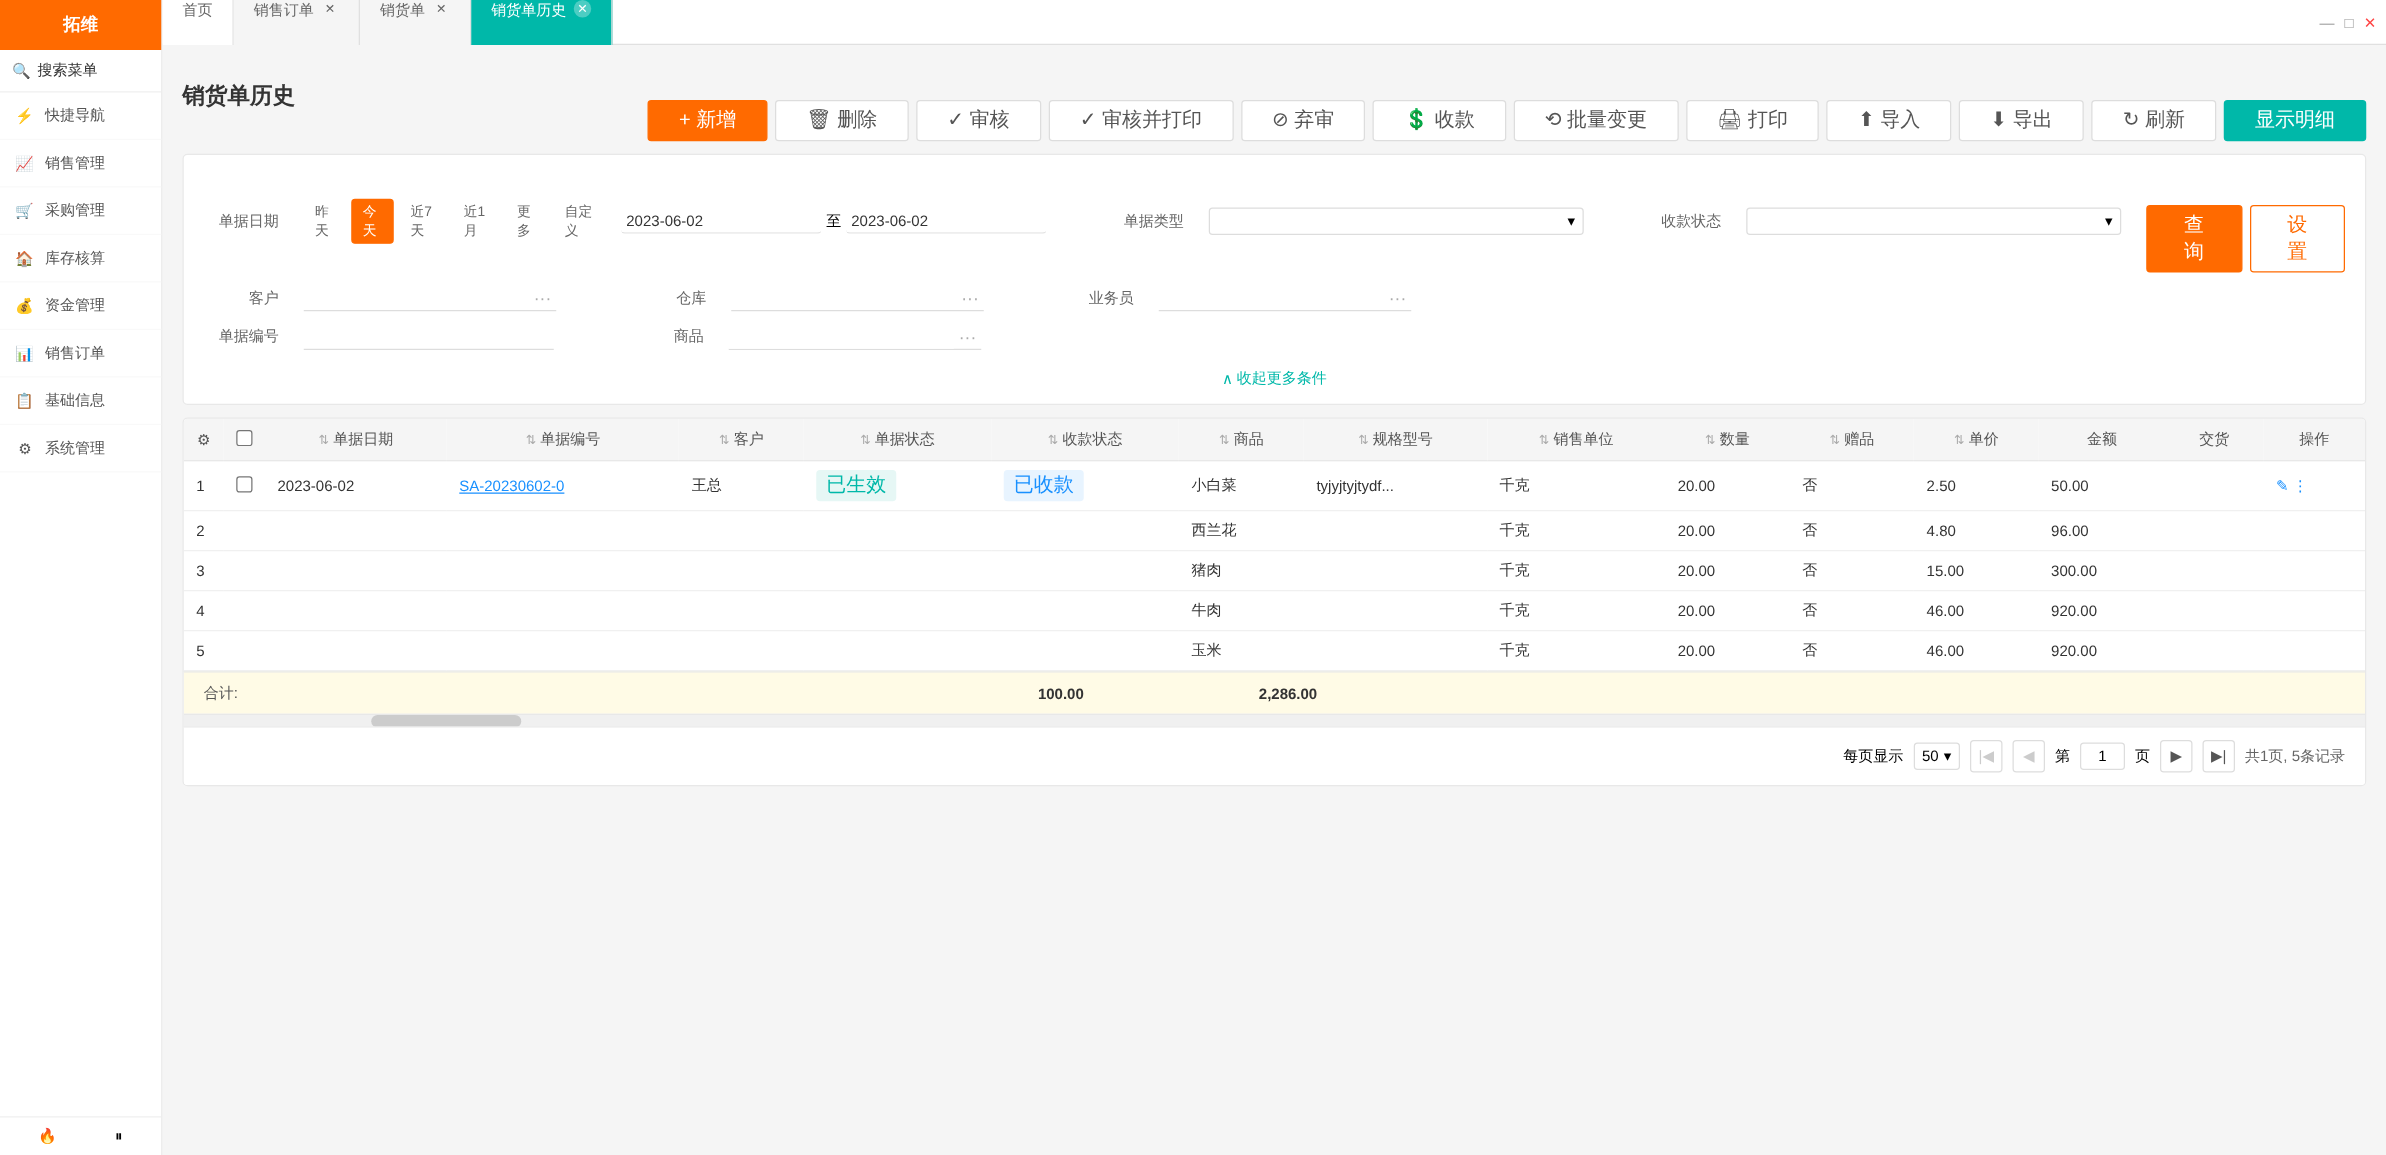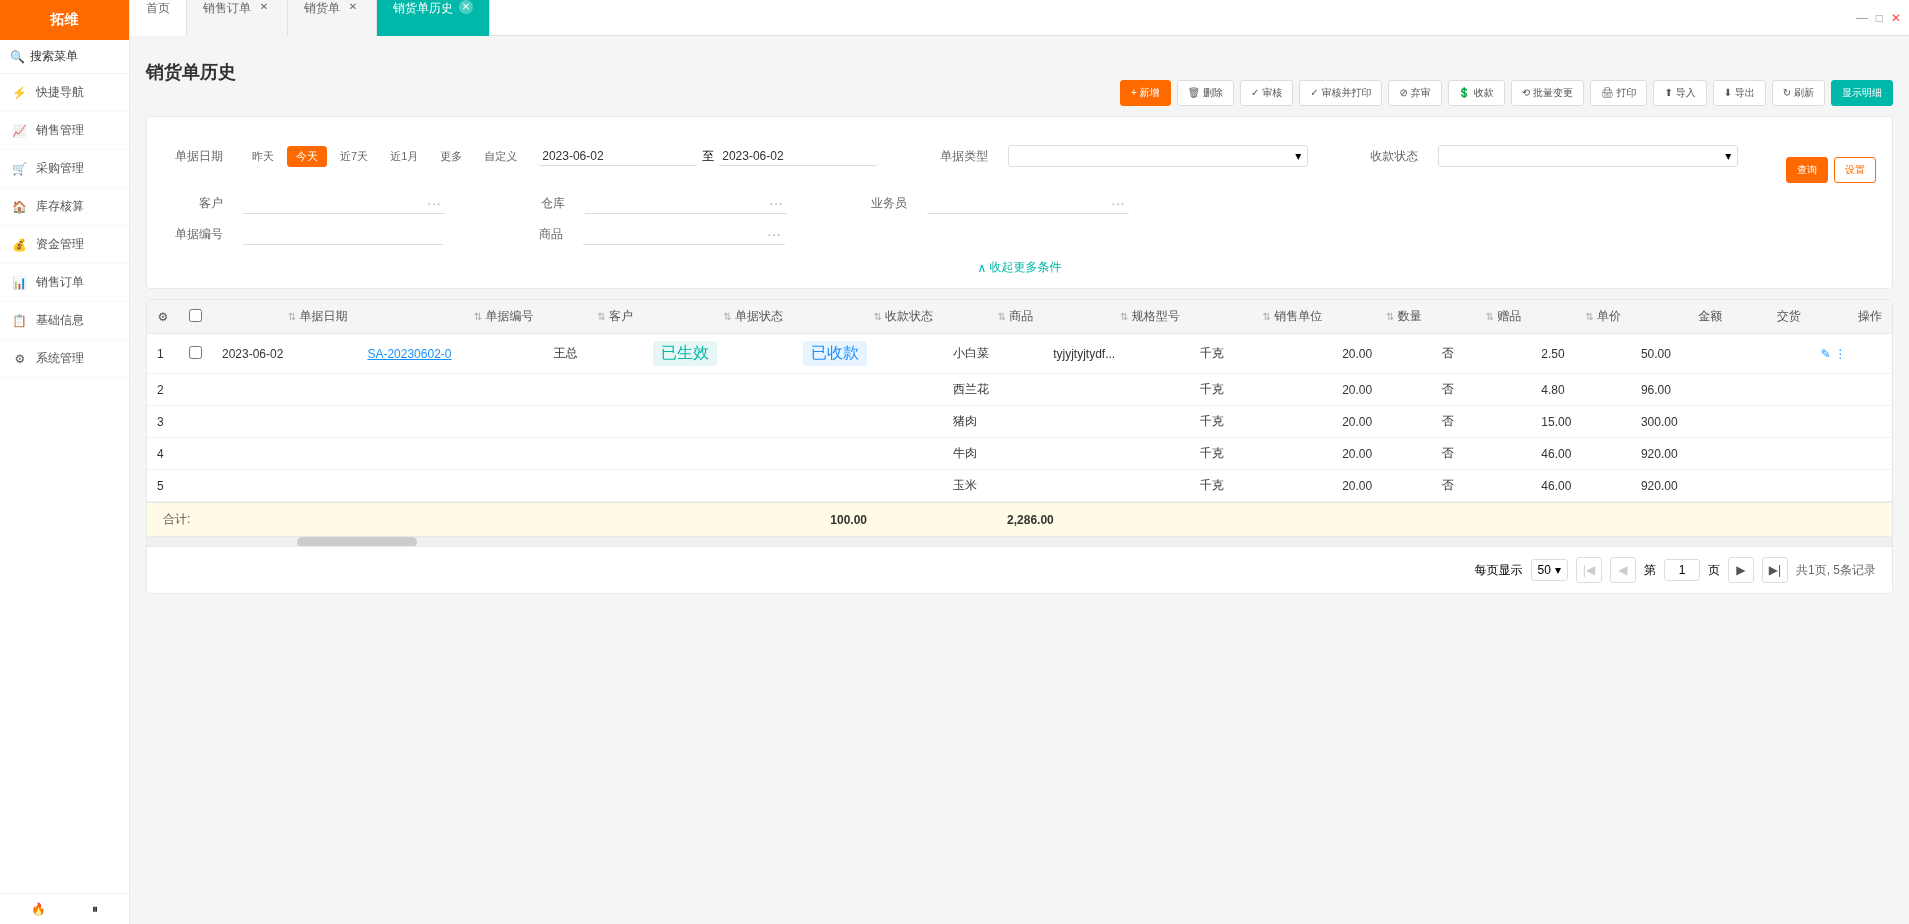--- a/index.html
+++ b/index.html
@@ -24,21 +24,21 @@
     .tab .close-btn { width: 14px; height: 14px; border-radius: 50%; display: flex; align-items: center; justify-content: center; font-size: 10px; cursor: pointer; }
     .tab.active .close-btn { background: rgba(255,255,255,0.3); color: #fff; }
     .tab-spacer { flex: 1; }
     .tab-window-btn { padding: 0 8px; height: 36px; display: flex; align-items: center; gap: 8px; color: #999; font-size: 12px; }
 
     
     .content { flex: 1; overflow-y: auto; padding: 16px; background: #f5f5f5; }
 
     
     .page-title { font-size: 18px; font-weight: bold; color: #333; margin-bottom: 14px; }
-    .toolbar-btn { display: flex; align-items: center; gap: 3px; padding: 5px 10px; border: 1px solid #ddd; border-radius: 3px; background: #fff; cursor: pointer; color: #555; font-size: 10px; margin-top: 28px; }
+    .toolbar-btn { display: flex; align-items: center; gap: 3px; padding: 5px 24px; border: 1px solid #ddd; border-radius: 3px; background: #fff; cursor: pointer; color: #555; font-size: 16px; margin-top: 28px; }
     .toolbar-btn.primary { background: #ff6a00; border-color: #ff6a00; color: #fff; }
     .toolbar-btn.teal { background: #00b8a9; border-color: #00b8a9; color: #fff; }
 
     
     .filter-card { background: #fff; border-radius: 4px; padding: 12px 16px; margin-bottom: 10px; border: 1px solid #e8e8e8; }
     .filter-row { display: flex; align-items: center; gap: 20px; margin-bottom: 10px; }
     .filter-row:last-child { margin-bottom: 0; }
     .filter-label { color: #666; min-width: 60px; text-align: right; white-space: nowrap; }
     .filter-value { display: flex; align-items: center; gap: 4px; }
     .date-input { border: 1px solid #ddd; border-radius: 3px; padding: 3px 8px; color: #333; background: #fff; min-width: 160px; }
@@ -49,21 +49,21 @@
     .filter-select-wide { min-width: 300px; }
     .dots-btn { color: #aaa; cursor: pointer; font-size: 14px; padding: 0 4px; }
     .collapse-row { display: flex; justify-content: center; padding-top: 4px; }
     .collapse-btn { color: #00b8a9; cursor: pointer; display: flex; align-items: center; gap: 3px; font-size: 12px; }
 
     
     .table-container { background: #fff; border-radius: 4px; border: 1px solid #e8e8e8; overflow: hidden; }
     .table-wrap { overflow-x: auto; }
     table { width: 100%; border-collapse: collapse; min-width: 1400px; }
     thead tr { background: #f5f5f5; }
-    th { padding: 8px 10px; text-align: right; color: #555; font-weight: normal; border-bottom: 1px solid #e8e8e8; white-space: nowrap; font-size: 12px; }
+    th { padding: 8px 10px; text-align: center; color: #555; font-weight: normal; border-bottom: 1px solid #e8e8e8; white-space: nowrap; font-size: 12px; }
     td { padding: 7px 10px; border-bottom: 1px solid #f0f0f0; color: #333; font-size: 12px; }
     .sort-icon { color: #aaa; font-size: 10px; }
     .badge { display: inline-block; padding: 2px 8px; border-radius: 3px; font-size: 16px; }
     .badge-green { background: #e6f7f5; color: #00b8a9; }
     .badge-blue { background: #e8f4ff; color: #1890ff; }
     .action-btn { color: #1890ff; cursor: pointer; font-size: 12px; }
     .settings-col { width: 32px; text-align: center; }
     .checkbox-col { width: 32px; text-align: center; }
 
     

